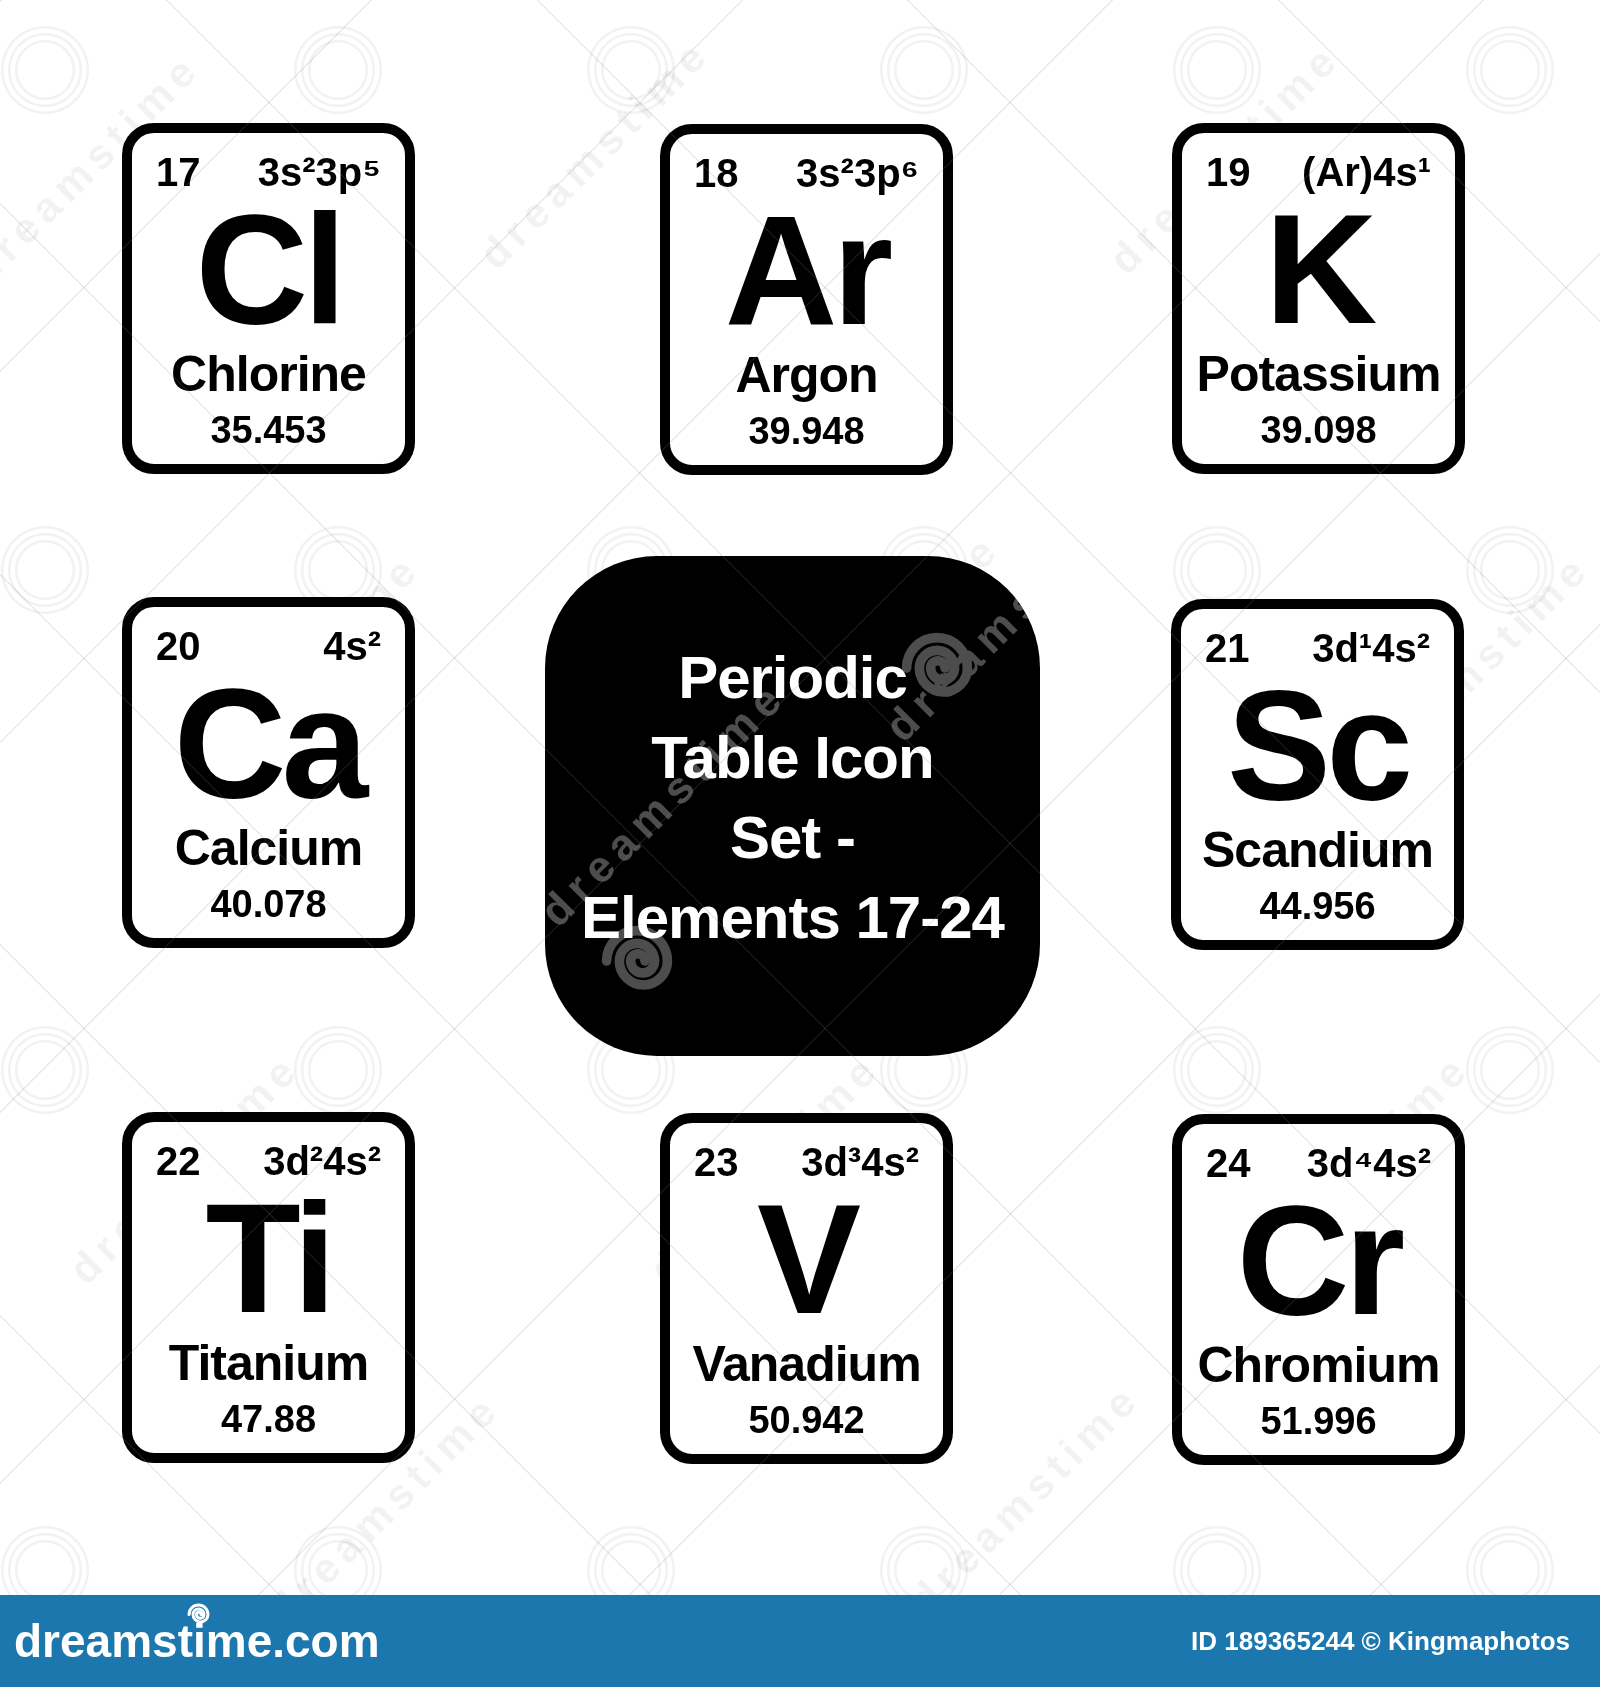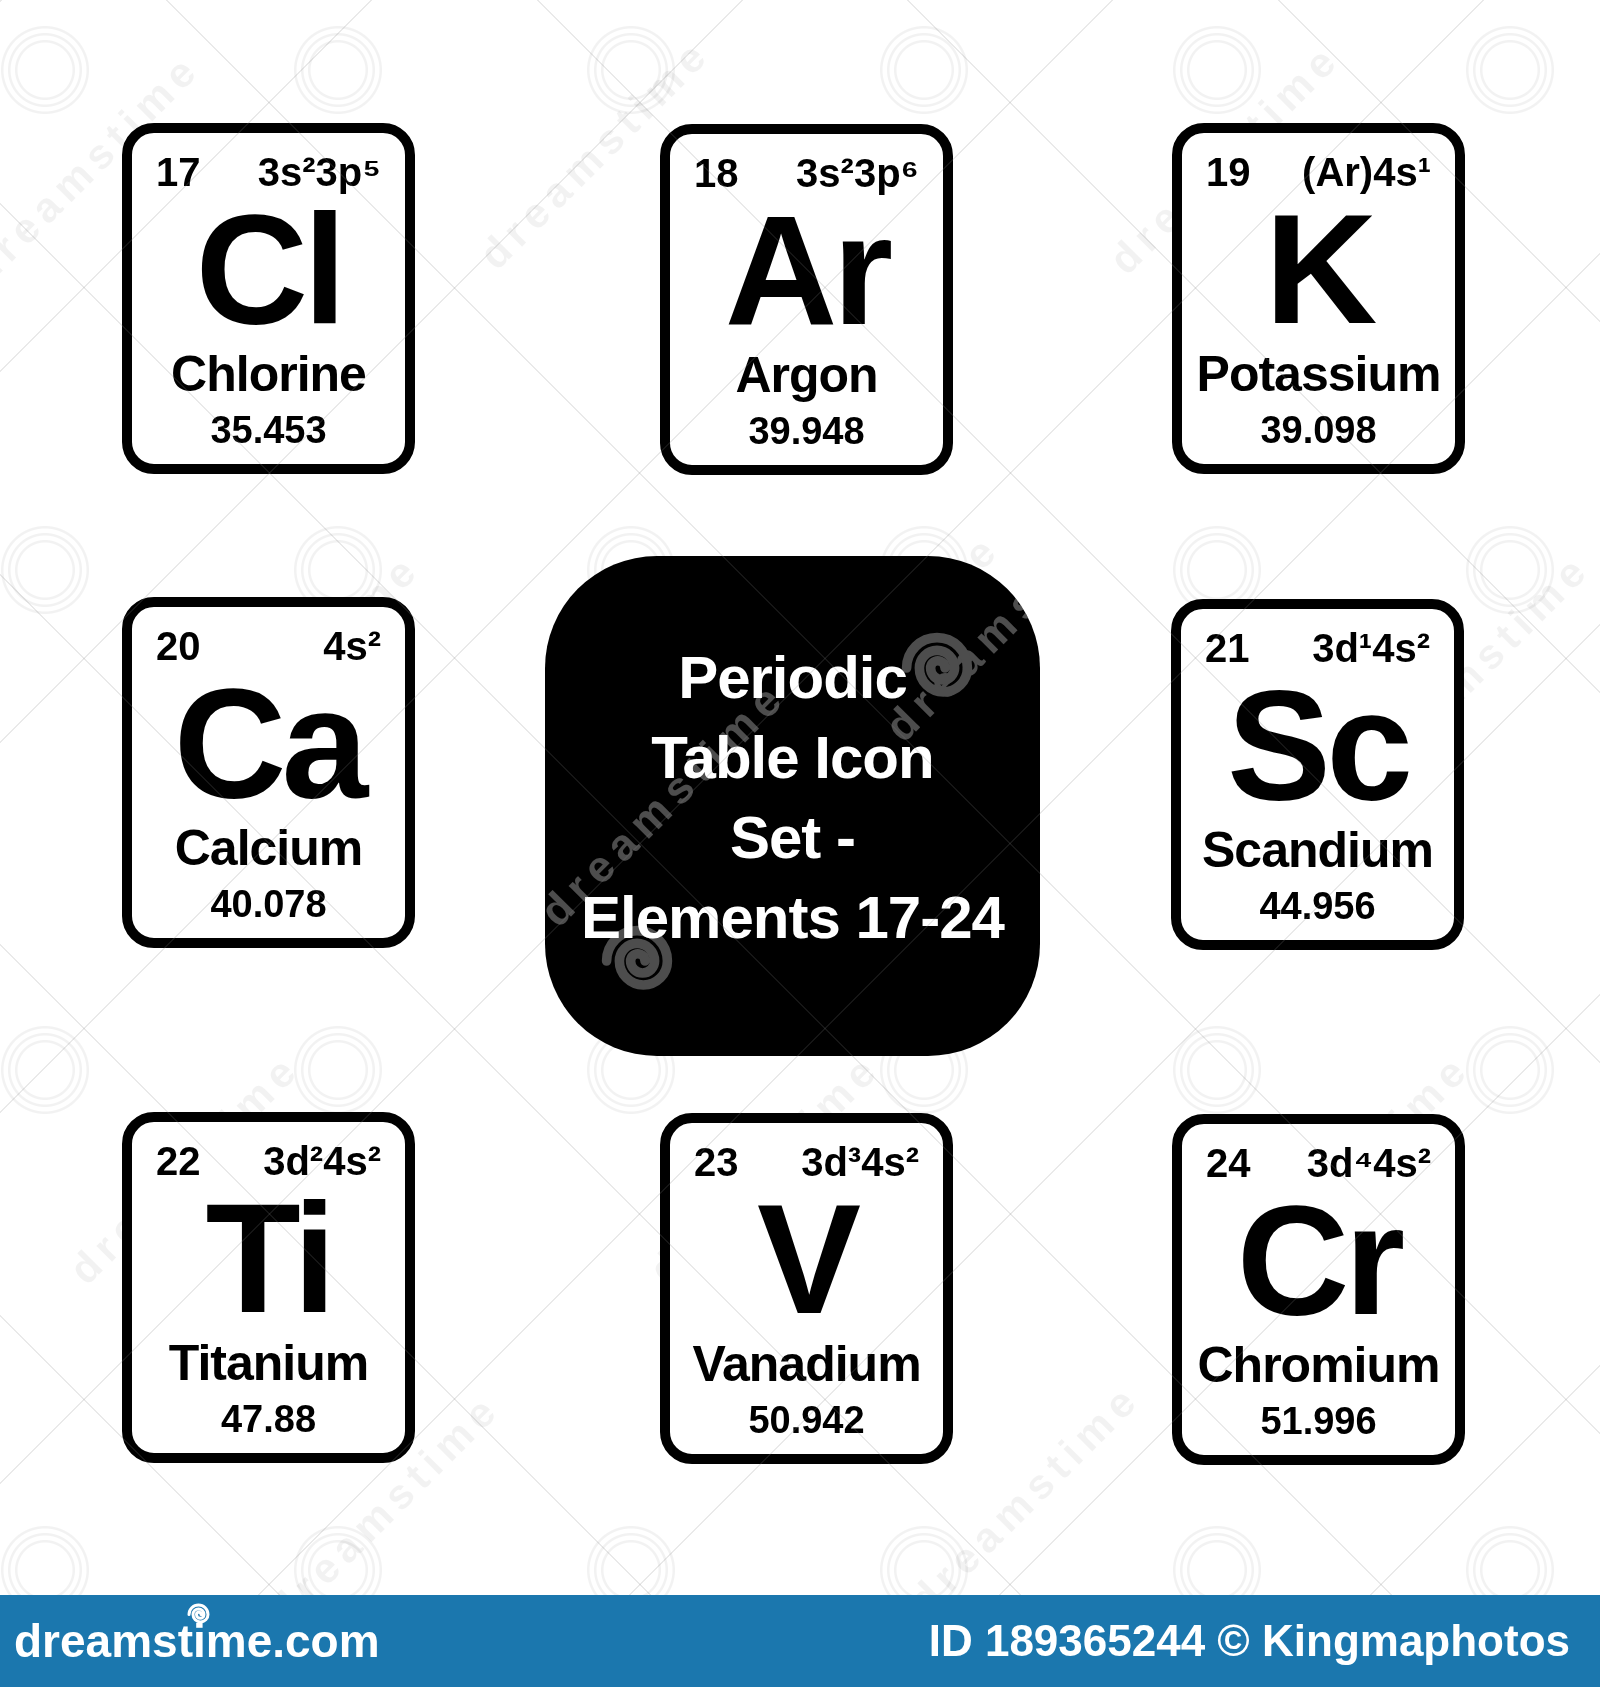--- a/index.html
+++ b/index.html
@@ -161,21 +161,21 @@
     letter-spacing: 0px;
     line-height: 1;
   }
   .brand-spiral {
     position: absolute;
     left: 172px; top: -16px;
     width: 25px; height: 25px;
     color: #ffffff;
   }
   .credit {
-    font-size: 44px;
+    font-size: 26px;
     font-weight: 700;
     letter-spacing: 0px;
   }
 </style>
 </head>
 <body>
 
 <svg width="0" height="0" style="position:absolute" aria-hidden="true">
   <symbol id="spiral-glyph" viewBox="0 0 100 100">
     <path d="M 12 50 A 38 38 0 1 1 88 50 A 30 30 0 1 1 28 50 A 22 22 0 1 1 72 50 A 15 15 0 1 1 42 50 A 9 9 0 1 1 60 50" fill="none" stroke="currentColor" stroke-width="12" stroke-linecap="round"></path>

